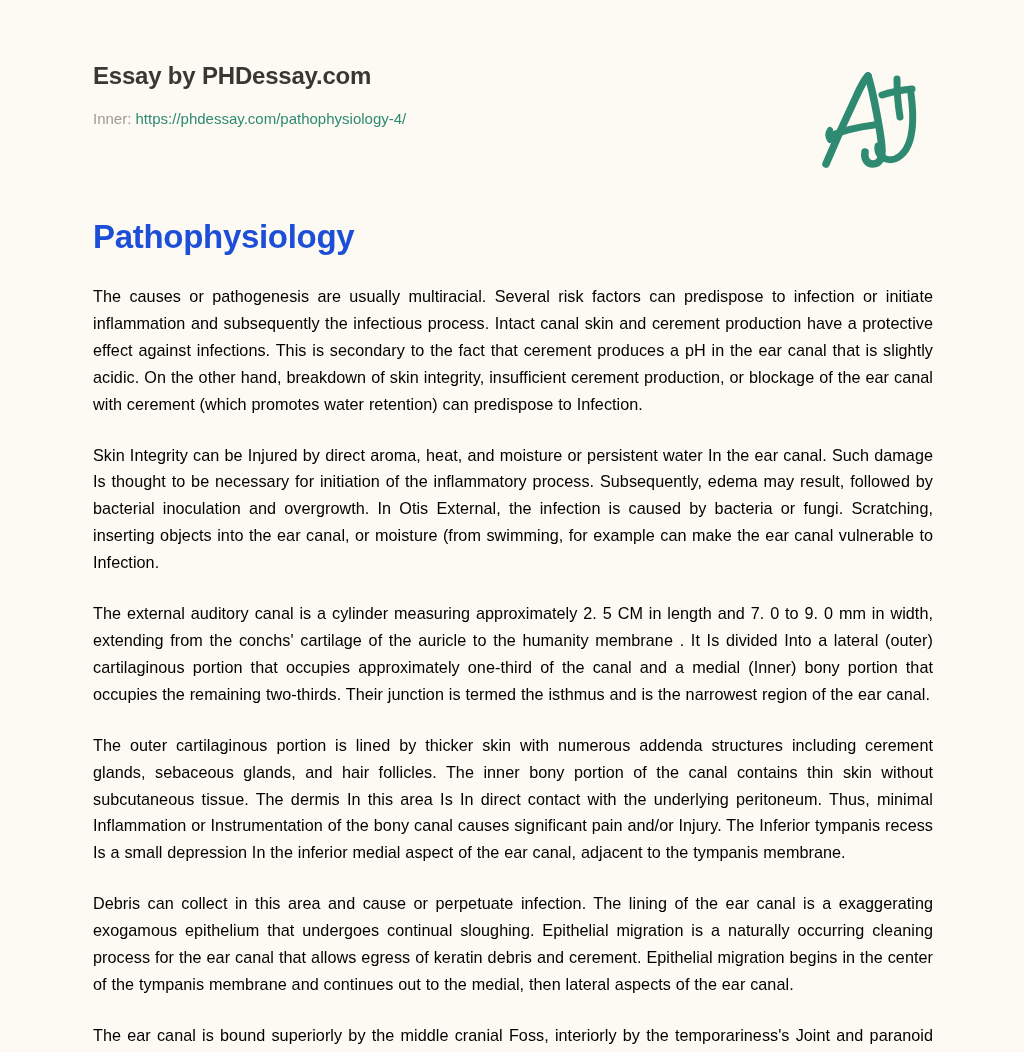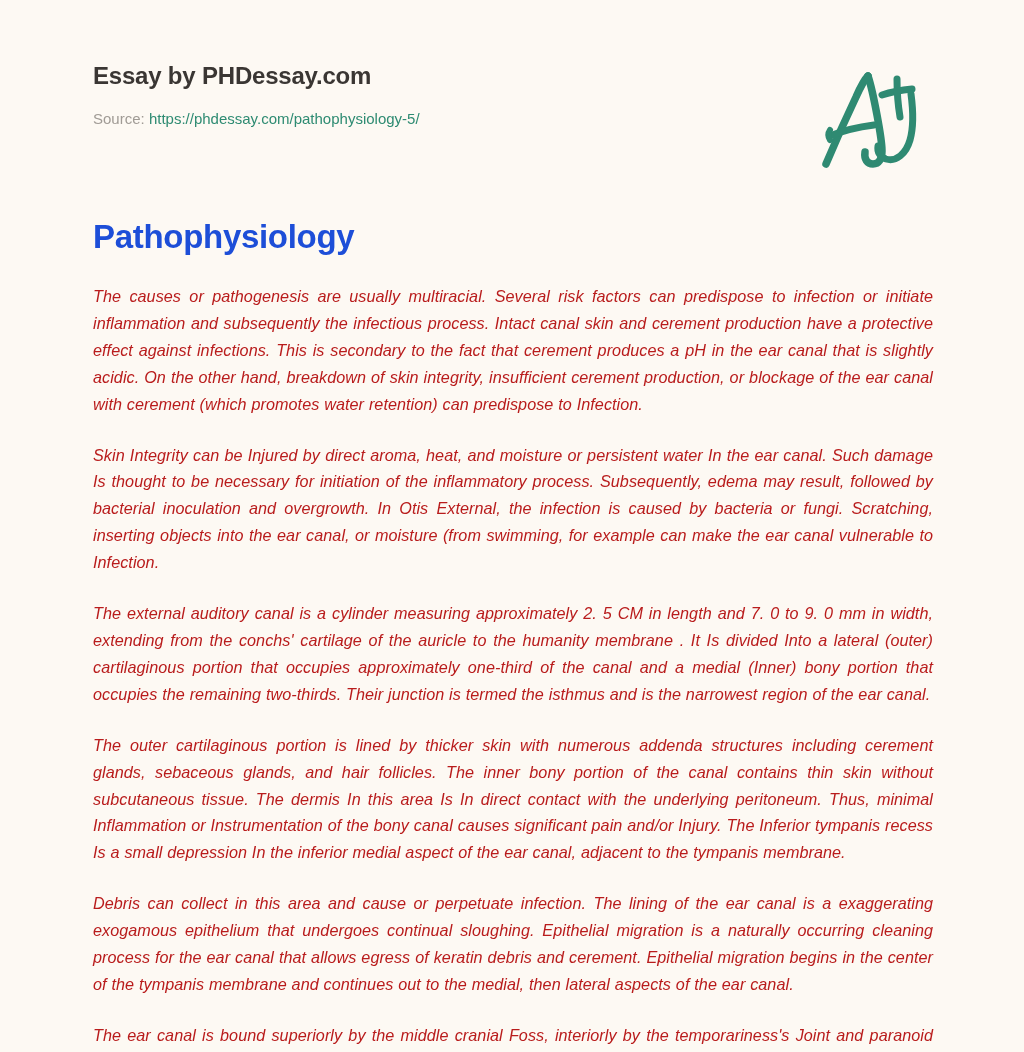--- a/index.html
+++ b/index.html
@@ -89,45 +89,44 @@
   .body-copy {
     position: absolute;
     left: 93px;
     top: 283px;
     width: 840px;
   }
   .body-copy p {
     margin: 0 0 24px 0;
     font-size: 16.2px;
     line-height: 26.9px;
-    color: #b91c1c;
+    color: #000000;
     text-align: justify;
     text-justify: inter-word;
     letter-spacing: 0.05px;
     word-spacing: 0.3px;
-    font-style: italic;
   }
   .body-copy p:last-child {
     margin-bottom: 0;
   }
   
   .body-copy p.truncated {
     text-align: justify;
   }
 </style>
 </head>
 <body>
 
 <div class="page">
 
   <div class="header">
     <div class="brand-line">Essay by PHDessay.com</div>
     <div class="source-line">
-      <span class="source-label">Source:</span>
-      <a class="source-url" href="#">https://phdessay.com/pathophysiology-5/</a>
+      <span class="source-label">Inner:</span>
+      <a class="source-url" href="#">https://phdessay.com/pathophysiology-4/</a>
     </div>
   </div>
 
   <div class="logo">
     <svg viewBox="0 0 118 110" xmlns="http://www.w3.org/2000/svg">
       <g fill="none" stroke="#2f8a72" stroke-linecap="round" stroke-linejoin="round">
 
         <path d="M18 101 C 26 82, 38 55, 48 34 C 52 25, 56 17, 60 13" stroke-width="7.5"></path>
 
         <path d="M60 13 C 63 22, 66 36, 69 52 C 72 68, 74 80, 74 88

